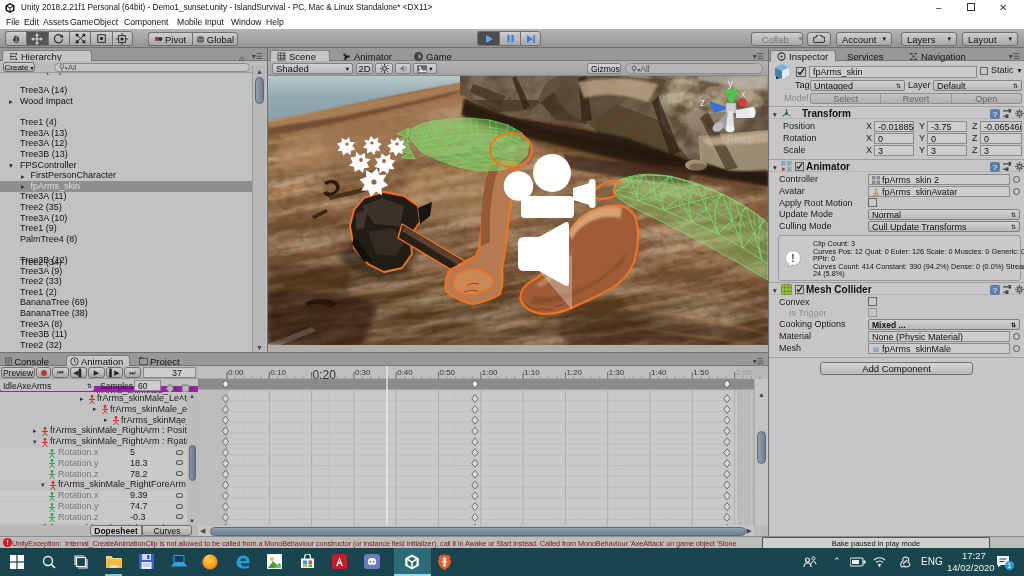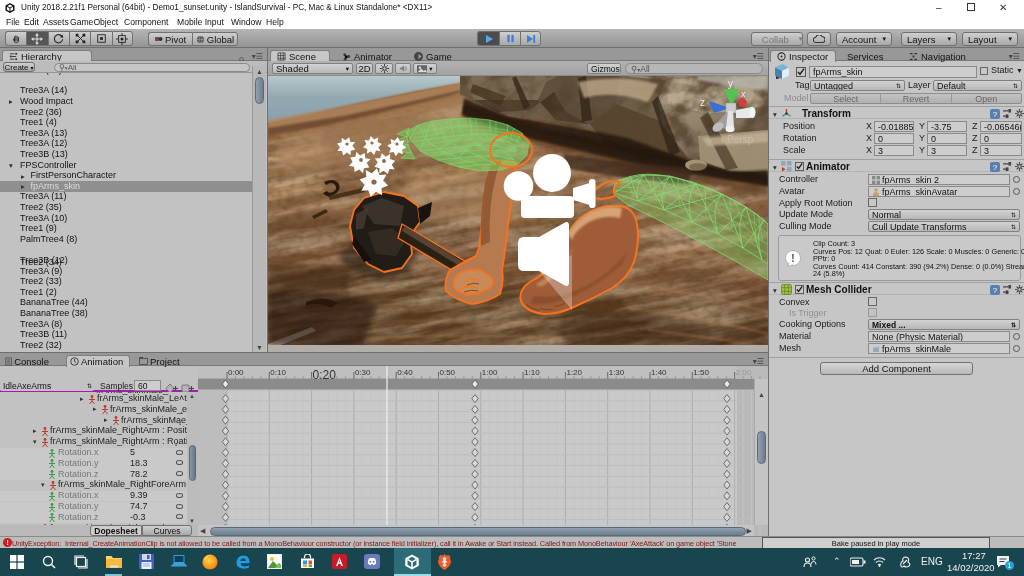--- a/index.html
+++ b/index.html
@@ -141,23 +141,20 @@
 
   <div id="hrows" class="abs" style="left:0;top:25px;width:252px;height:279px;overflow:hidden;font-size:9px;color:#111;">
       <div style="position:absolute;left:20px;top:-8.3px;">Tree2 (37)</div>
       <div style="position:absolute;left:0;top:12.8px;width:252px;height:10.6px;">
         <span style="position:absolute;left:20px;top:-0.5px;">Tree3A (14)</span>
       </div>
       <div style="position:absolute;left:0;top:23.4px;width:252px;height:10.6px;">
         <span style="position:absolute;left:9px;top:1px;font-size:7.5px;color:#333">▸</span>
         <span style="position:absolute;left:20px;top:-0.5px;">Wood Impact</span>
       </div>
-      <div style="position:absolute;left:0;top:34px;width:252px;height:10.6px;">
-        <span style="position:absolute;left:20px;top:-0.5px;">Tree2 (36)</span>
-      </div>
       <div style="position:absolute;left:0;top:44.6px;width:252px;height:10.6px;">
         <span style="position:absolute;left:20px;top:-0.5px;">Tree1 (4)</span>
       </div>
       <div style="position:absolute;left:0;top:55.2px;width:252px;height:10.6px;">
         <span style="position:absolute;left:20px;top:-0.5px;">Tree3A (13)</span>
       </div>
       <div style="position:absolute;left:0;top:65.8px;width:252px;height:10.6px;">
         <span style="position:absolute;left:20px;top:-0.5px;">Tree3A (12)</span>
       </div>
       <div style="position:absolute;left:0;top:76.39999999999999px;width:252px;height:10.6px;">
@@ -199,21 +196,21 @@
       <div style="position:absolute;left:0;top:192.99999999999994px;width:252px;height:10.6px;">
         <span style="position:absolute;left:20px;top:-0.5px;">Tree3A (9)</span>
       </div>
       <div style="position:absolute;left:0;top:203.59999999999994px;width:252px;height:10.6px;">
         <span style="position:absolute;left:20px;top:-0.5px;">Tree2 (33)</span>
       </div>
       <div style="position:absolute;left:0;top:214.19999999999993px;width:252px;height:10.6px;">
         <span style="position:absolute;left:20px;top:-0.5px;">Tree1 (2)</span>
       </div>
       <div style="position:absolute;left:0;top:224.79999999999993px;width:252px;height:10.6px;">
-        <span style="position:absolute;left:20px;top:-0.5px;">BananaTree (44)</span>
+        <span style="position:absolute;left:20px;top:-0.5px;">BananaTree (69)</span>
       </div>
       <div style="position:absolute;left:0;top:235.39999999999992px;width:252px;height:10.6px;">
         <span style="position:absolute;left:20px;top:-0.5px;">BananaTree (38)</span>
       </div>
       <div style="position:absolute;left:0;top:245.99999999999991px;width:252px;height:10.6px;">
         <span style="position:absolute;left:20px;top:-0.5px;">Tree3A (8)</span>
       </div>
       <div style="position:absolute;left:0;top:256.5999999999999px;width:252px;height:10.6px;">
         <span style="position:absolute;left:20px;top:-0.5px;">Tree3B (11)</span>
       </div>
@@ -690,22 +687,34 @@
           <circle cx="5" cy="5" r="4.2" fill="none" stroke="#333" stroke-width="1"></circle>
           <path stroke="#333" stroke-width="1" d="M5 5 L5 2.2 M5 5 L7 6.5"></path>
         </svg>Animation</div>
     <div class="tab" style="left:136px;width:47px;padding:0 3px;"><svg width="9" height="8" viewBox="0 0 10 9" style="margin-right:2px">
           <rect x="0.5" y="1.5" width="9" height="7" fill="none" stroke="#444" stroke-width=".9"></rect>
           <path fill="#444" d="M0.5 1.5 L4 1.5 L5 0 L0.5 0 Z"></path>
         </svg>Project</div>
     <div class="abs" style="right:4px;top:4px;font-size:8px;color:#444;">▾☰</div>
   </div>
 
-
-  <div class="abs" style="left:0;top:26px;width:198px;height:13px;background:#c2c2c2;border-bottom:2px solid #a21caf;">
+  <div class="abs" style="left:0;top:13px;width:198px;height:13px;background:#b9b9b9;border-bottom:1px solid #9c9c9c;">
+    <div class="btn abs" style="left:1px;top:1px;width:34px;height:11px;font-size:8.5px;">Preview</div>
+    <div class="btn abs" style="left:36px;top:1px;width:15px;height:11px;">
+        <span style="width:6px;height:6px;border-radius:50%;background:#c0392b;display:block"></span>
+      </div>
+    <div class="btn abs" style="left:52px;top:1px;width:17px;height:11px;font-size:7px;color:#222;">⏮</div>
+    <div class="btn abs" style="left:70px;top:1px;width:17px;height:11px;font-size:7px;color:#222;">◀▌</div>
+    <div class="btn abs" style="left:88px;top:1px;width:17px;height:11px;font-size:7px;color:#222;">▶</div>
+    <div class="btn abs" style="left:106px;top:1px;width:17px;height:11px;font-size:7px;color:#222;">▌▶</div>
+    <div class="btn abs" style="left:124px;top:1px;width:17px;height:11px;font-size:7px;color:#222;">⏭</div>
+    <div class="field abs" style="left:143px;top:1px;width:53px;height:11px;background:#cdcdcd;padding-left:28px;">37</div>
+  </div>
+
+  <div class="abs" style="left:0;top:26px;width:198px;height:13px;background:#c2c2c2;border-bottom:6px solid #a21caf;">
     <div class="drop abs" style="left:0px;top:1px;width:94px;height:11px;font-size:8.5px;background:#c2c2c2;border:none;">IdleAxeArms<span style="position:absolute;right:2px;font-size:6px">⇅</span></div>
     <span class="lbl" style="left:100px;top:1.5px;font-size:8.5px;">Samples</span>
     <div class="field abs" style="left:134px;top:1px;width:27px;height:11px;font-size:8.5px;">60</div>
     <div class="abs" style="left:165px;top:1px;width:13px;height:11px;"><svg width="13" height="11" viewBox="0 0 13 11">
           <path d="M5 1 L9 5.5 L5 10 L1 5.5 Z" fill="#b5b5b5" stroke="#666" stroke-width=".8"></path>
           <path stroke="#444" stroke-width="1.2" d="M10.5 3 v5 M8 5.5 h5"></path>
         </svg></div>
     <div class="abs" style="left:181px;top:1px;width:13px;height:11px;"><svg width="13" height="11" viewBox="0 0 13 11">
           <rect x="1" y="2" width="7" height="7" rx="1" fill="#b5b5b5" stroke="#666" stroke-width=".8"></rect>
           <path stroke="#444" stroke-width="1.2" d="M10.5 3 v5 M8 5.5 h5"></path>

